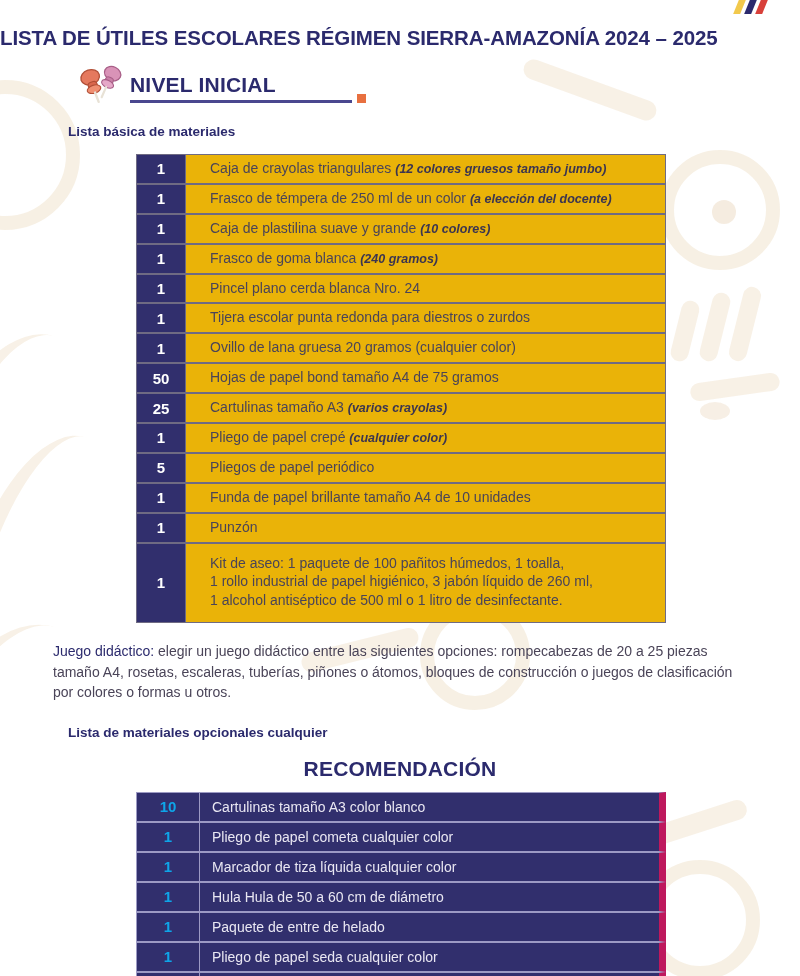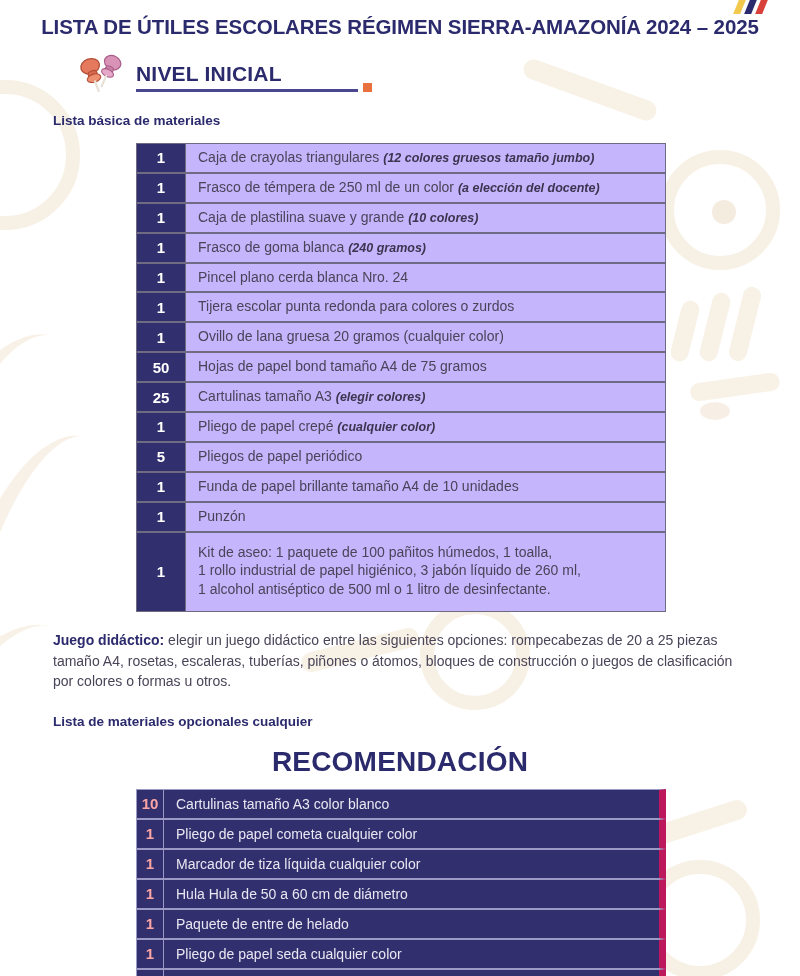--- a/index.html
+++ b/index.html
@@ -60,40 +60,40 @@
   
   .page {
     position: relative;
     z-index: 2;
     width: 800px;
     height: 976px;
     padding: 0;
   }
 
   .main-title {
-    text-align: center;
+    text-align: left;
     color: #2b2a6d;
     font-size: 20.5px;
     font-weight: bold;
     letter-spacing: -0.1px;
-    padding-top: 15px;
+    padding-top: 26px;
     white-space: nowrap;
   }
 
   .level-row {
     display: flex;
     align-items: flex-end;
     margin-top: 11px;
     padding-left: 72px;
   }
 
   
   .pins { width: 58px; height: 44px; flex: 0 0 58px; }
 
-  .level-block { position: relative; margin-left: 6px; padding-bottom: 2px; }
+  .level-block { position: relative; margin-left: 0; padding-bottom: 2px; }
   .level-title {
     color: #2b2a6d;
     font-size: 21px;
     font-weight: bold;
     letter-spacing: 0.2px;
     line-height: 1;
     padding-bottom: 5px;
   }
   .level-underline {
     width: 222px;
@@ -106,21 +106,21 @@
     right: -14px;
     top: -6px;
     width: 9px; height: 9px;
     background: #e8703f;
   }
 
   .section-label {
     color: #2b2a6d;
     font-size: 13.5px;
     font-weight: bold;
-    padding-left: 53px;
+    padding-left: 68px;
     margin-top: 19px;
   }
 
   
   .table-light {
     width: 530px;
     margin: 15px 0 0 136px;
     border-collapse: separate;
     border-spacing: 0;
   }
@@ -134,57 +134,57 @@
     color: #ffffff;
     font-weight: bold;
     font-size: 15px;
     text-align: center;
     vertical-align: middle;
     border-left: 1.5px solid #6f6b83;
     border-right: 1.5px solid #6f6b83;
     padding: 4px 0;
   }
   .table-light .desc {
-    background: #c4b5fd;
+    background: #eab308;
     color: #4a4458;
     font-size: 14px;
-    padding: 4px 10px 5px 12px;
+    padding: 4px 10px 5px 24px;
     vertical-align: middle;
     border-right: 1.5px solid #6f6b83;
     line-height: 1.35;
   }
   .table-light .desc b { font-weight: bold; font-style: italic; color: #3b3550; font-size: 12.5px; }
   .table-light tr.tall .desc { padding-top: 10px; padding-bottom: 12px; }
 
   
   .reco-title {
     text-align: center;
     color: #2b2a6d;
-    font-size: 28px;
+    font-size: 21px;
     font-weight: bold;
     margin-top: 17px;
     letter-spacing: .2px;
   }
 
   
   .table-dark {
     width: 530px;
     margin: 11px 0 0 136px;
     border-collapse: separate;
     border-spacing: 0;
     background: #312f6d;
   }
   .table-dark td {
     border-top: 1px solid #9c9ac4;
     border-bottom: 1px solid #9c9ac4;
     vertical-align: middle;
   }
   .table-dark .qty {
-    width: 28px;
-    color: #fca5a5;
+    width: 64px;
+    color: #0ea5e9;
     font-weight: bold;
     font-size: 15px;
     text-align: center;
     border-left: 1px solid #9c9ac4;
     border-right: 1px solid #9c9ac4;
     padding: 5px 0;
   }
   .table-dark .desc {
     color: #e9e7f2;
     font-size: 14px;
@@ -193,21 +193,21 @@
   }
 
   
   .para {
     width: 700px;
     margin: 18px 0 0 53px;
     color: #4a4458;
     font-size: 14px;
     line-height: 1.47;
   }
-  .para b { color: #2b2a6d; font-weight: bold; }
+  .para b { color: #2b2a6d; font-weight: normal; }
 </style>
 </head>
 <body>
 
 <div class="bg-layer">
   <div class="wm ring" style="left:660px; top:150px; width:120px; height:120px;"></div>
   <div class="wm dot" style="left:712px; top:200px; width:24px; height:24px; background:#f3e9da;"></div>
   <div class="wm bar" style="left:676px; top:300px; width:18px; height:62px; transform:rotate(14deg);"></div>
   <div class="wm bar" style="left:706px; top:292px; width:18px; height:70px; transform:rotate(14deg);"></div>
   <div class="wm bar" style="left:736px; top:286px; width:18px; height:76px; transform:rotate(14deg);"></div>
@@ -279,33 +279,33 @@
         <tr>
           <td class="qty">1</td>
           <td class="desc"><span>Frasco de goma blanca </span><b>(240 gramos)</b></td>
         </tr>
         <tr>
           <td class="qty">1</td>
           <td class="desc"><span>Pincel plano cerda blanca Nro. 24</span></td>
         </tr>
         <tr>
           <td class="qty">1</td>
-          <td class="desc"><span>Tijera escolar punta redonda para colores o zurdos</span></td>
+          <td class="desc"><span>Tijera escolar punta redonda para diestros o zurdos</span></td>
         </tr>
         <tr>
           <td class="qty">1</td>
           <td class="desc"><span>Ovillo de lana gruesa 20 gramos (cualquier color)</span></td>
         </tr>
         <tr>
           <td class="qty">50</td>
           <td class="desc"><span>Hojas de papel bond tamaño A4 de 75 gramos</span></td>
         </tr>
         <tr>
           <td class="qty">25</td>
-          <td class="desc"><span>Cartulinas tamaño A3 </span><b>(elegir colores)</b></td>
+          <td class="desc"><span>Cartulinas tamaño A3 </span><b>(varios crayolas)</b></td>
         </tr>
         <tr>
           <td class="qty">1</td>
           <td class="desc"><span>Pliego de papel crepé </span><b>(cualquier color)</b></td>
         </tr>
         <tr>
           <td class="qty">5</td>
           <td class="desc"><span>Pliegos de papel periódico</span></td>
         </tr>
         <tr>

